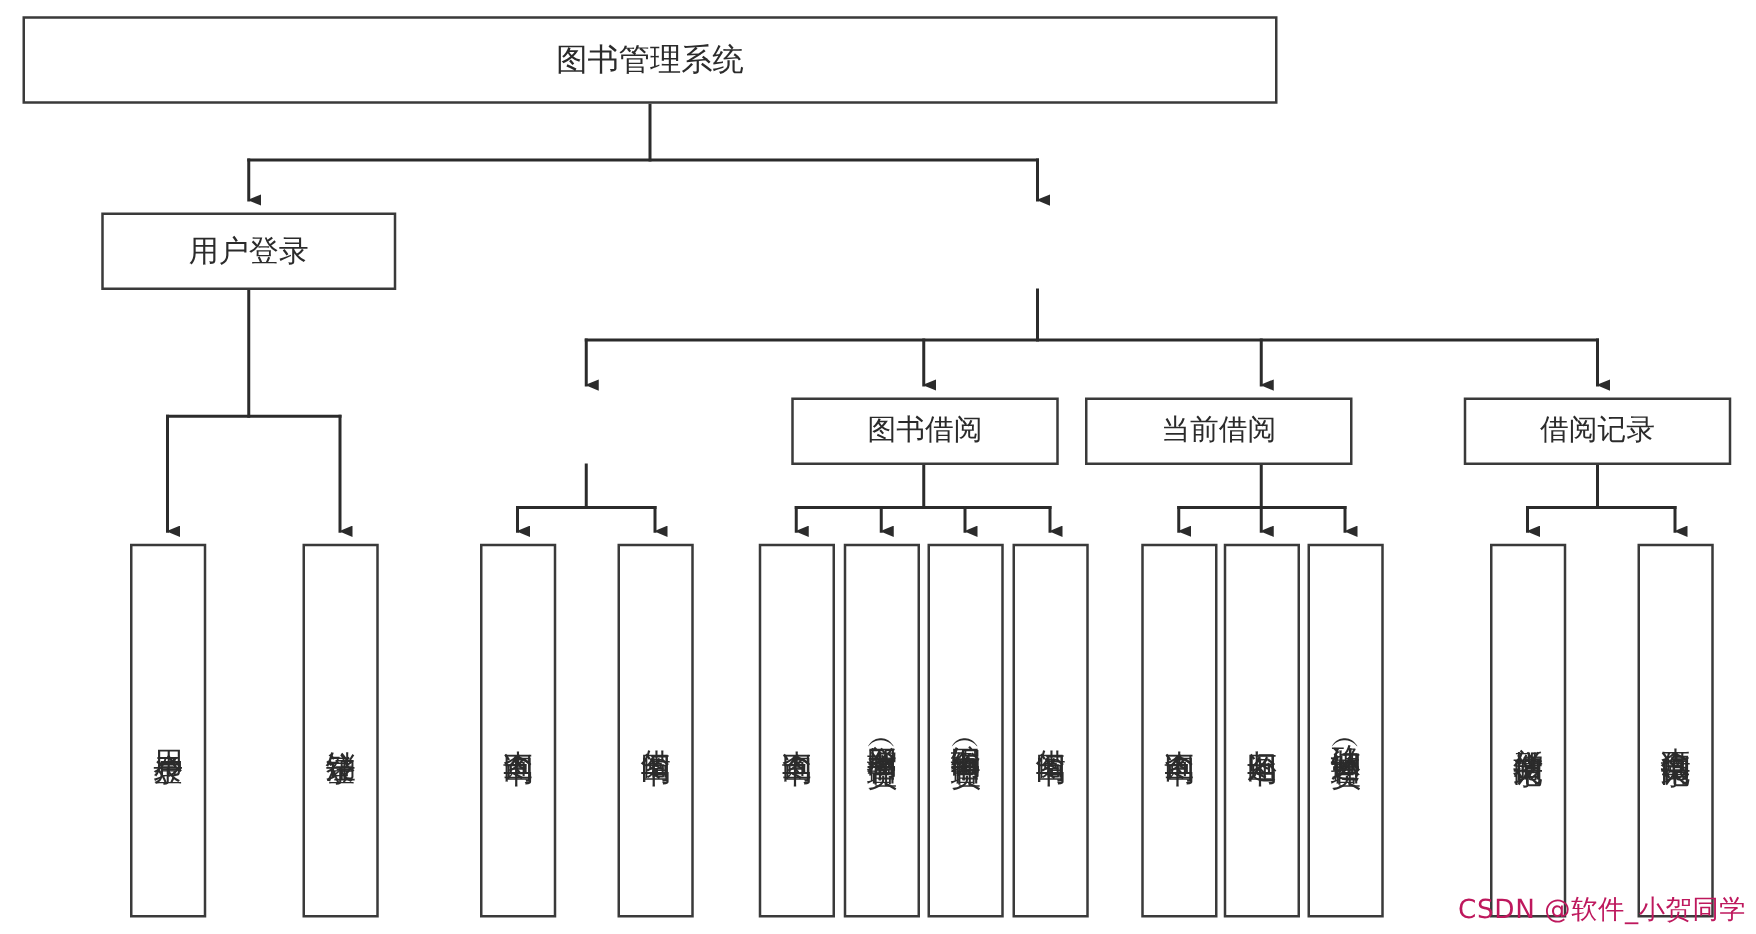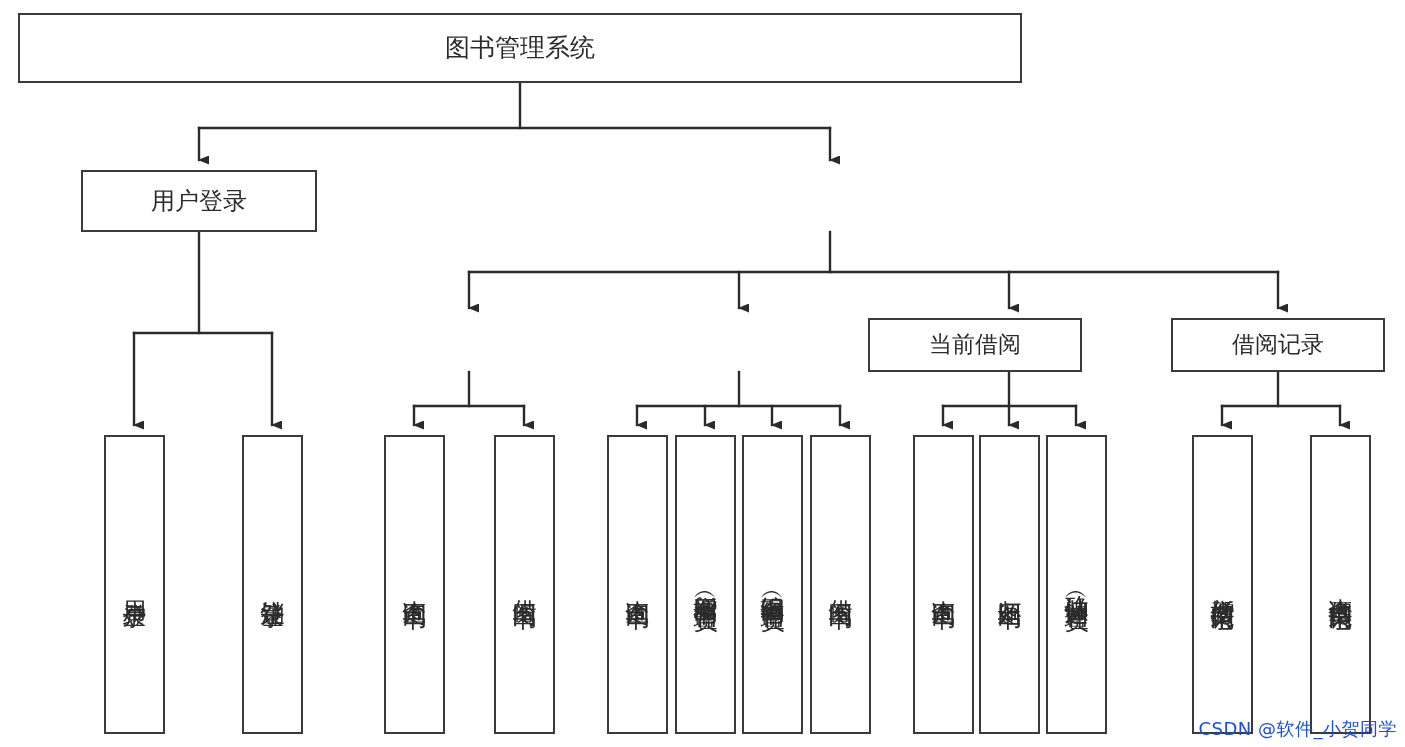--- a/index.html
+++ b/index.html
@@ -47,22 +47,22 @@
     font-size: 24px;
     writing-mode: vertical-rl;
     text-orientation: upright;
     letter-spacing: 2px;
     line-height: 1;
   }
   #watermark {
     position: absolute;
     right: 8px;
     bottom: 6px;
-    font-size: 18px;
-    color: #1d4ed8;
+    font-size: 21px;
+    color: #be185d;
     letter-spacing: 0.5px;
     white-space: nowrap;
     pointer-events: none;
     text-align: center;
   }
 </style>
 </head>
 <body>
 
 <div id="canvas">
@@ -119,20 +119,23 @@
   </svg>
 
   <div class="node-box level0" style="left:18px; top:13px; width:1004px; height:70px;">
     <span class="node-label">图书管理系统</span>
   </div>
 
   <div class="node-box level1" style="left:81px; top:170px; width:236px; height:62px;">
     <span class="node-label">用户登录</span>
   </div>
 
+  <div class="node-box level2" style="left:633px; top:318px; width:214px; height:54px;">
+    <span class="node-label">图书借阅</span>
+  </div>
   <div class="node-box level2" style="left:868px; top:318px; width:214px; height:54px;">
     <span class="node-label">当前借阅</span>
   </div>
   <div class="node-box level2" style="left:1171px; top:318px; width:214px; height:54px;">
     <span class="node-label">借阅记录</span>
   </div>
 
   <div class="node-box leaf" style="left:104px; top:435px; width:61px; height:299px;">
     <span class="node-label">用户登录</span>
   </div>

